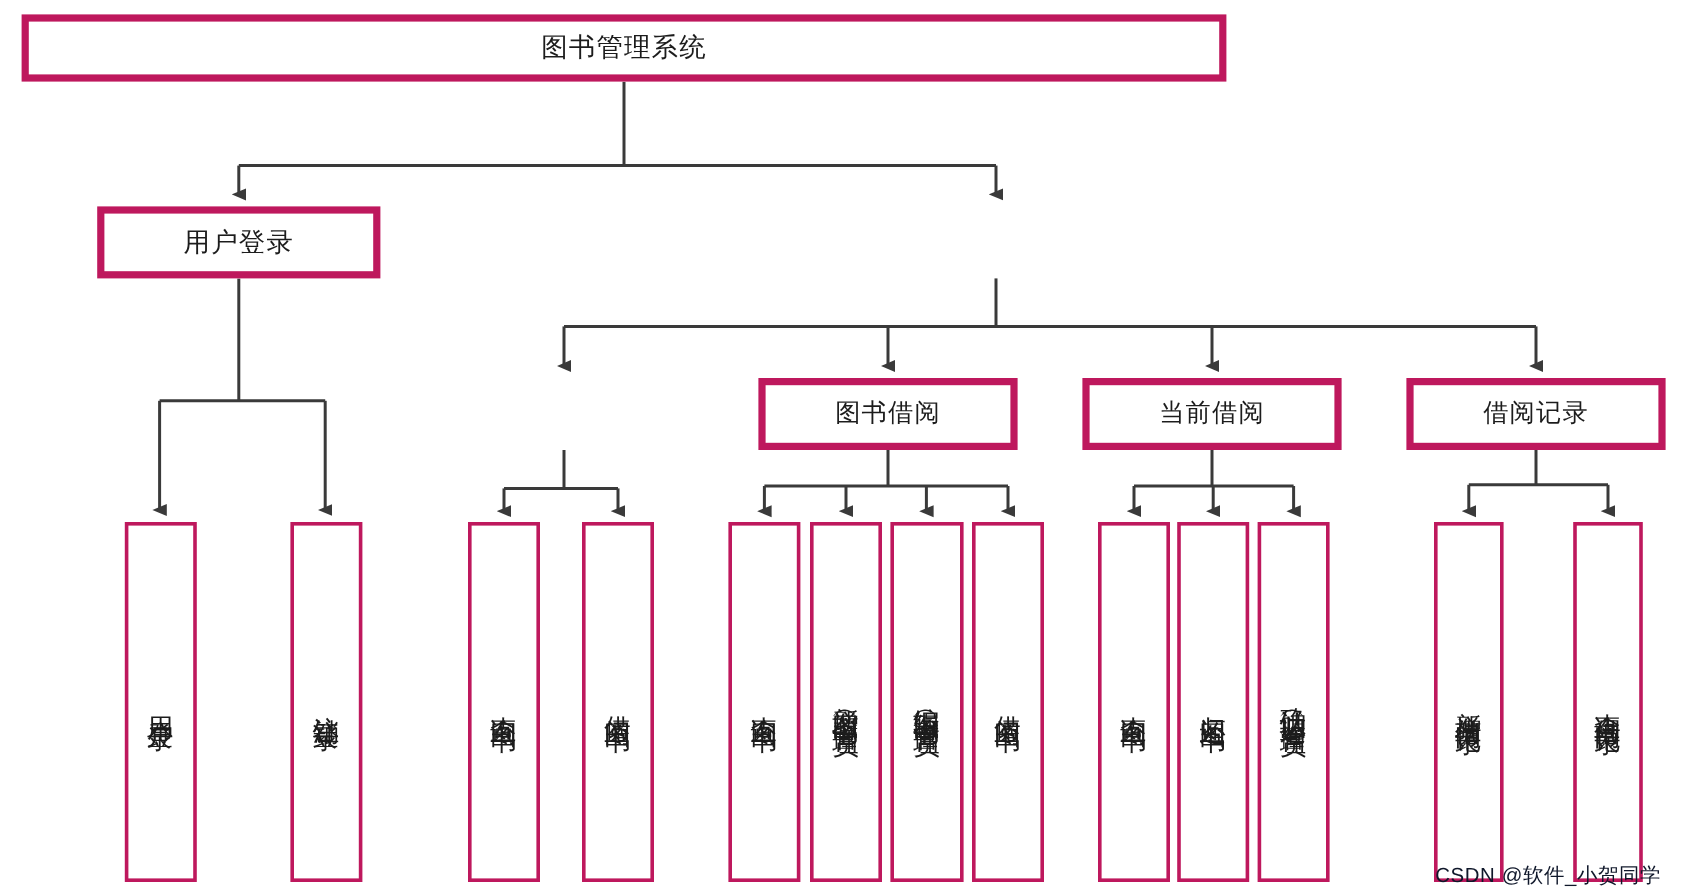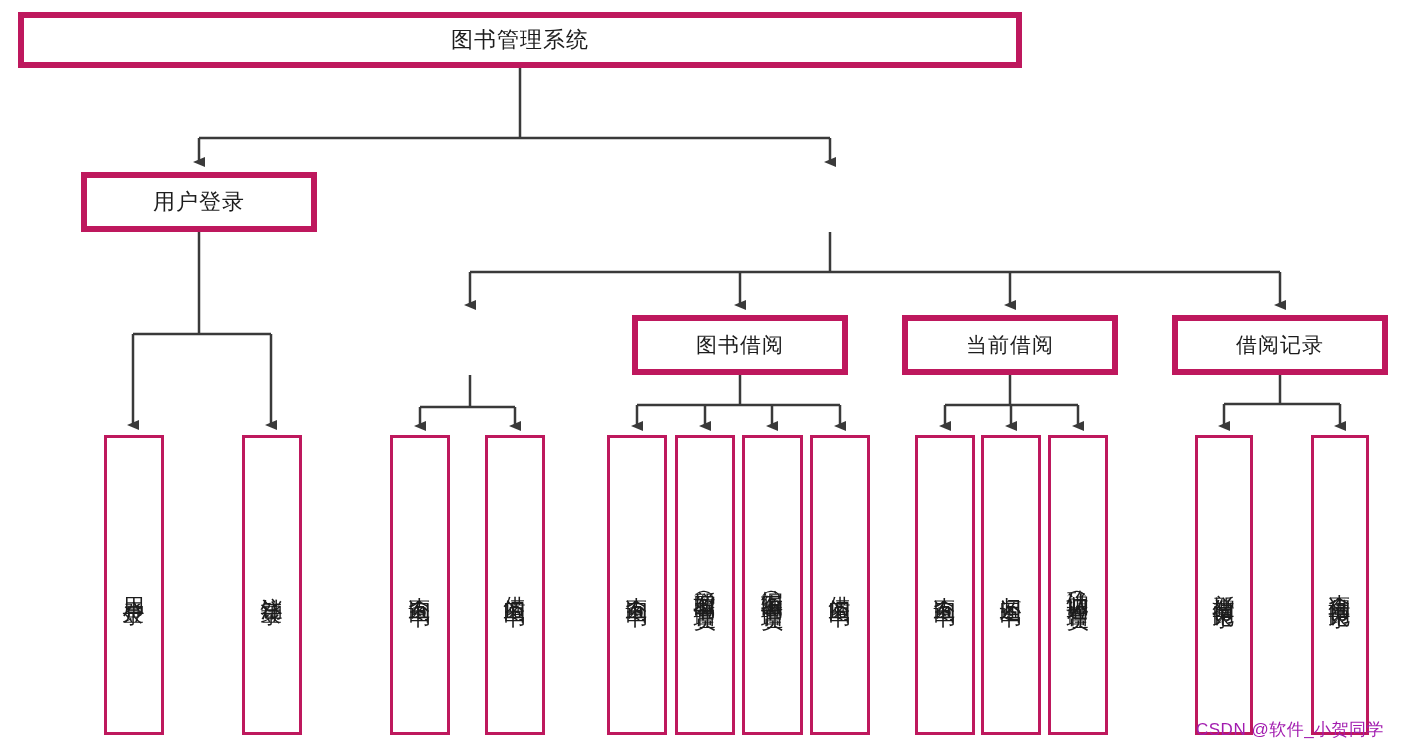--- a/index.html
+++ b/index.html
@@ -55,21 +55,21 @@
     white-space: nowrap;
     max-height: 100%;
   }
   .node.root .label,
   .node.l2 .label {
     font-size: 22px;
   }
   .watermark {
     position: absolute;
     font-size: 17px;
-    color: #a21caf;
+    color: #0f172a;
     letter-spacing: 0.5px;
     white-space: nowrap;
     user-select: none;
   }
 </style>
 </head>
 <body>
 
 <div id="canvas">
 

